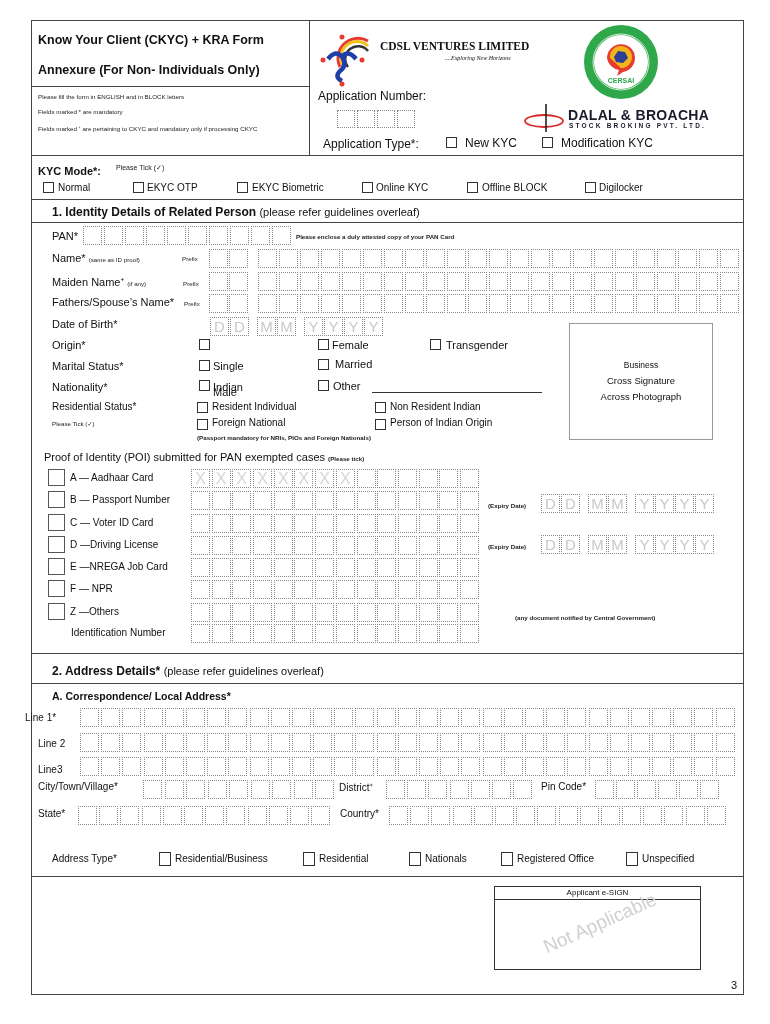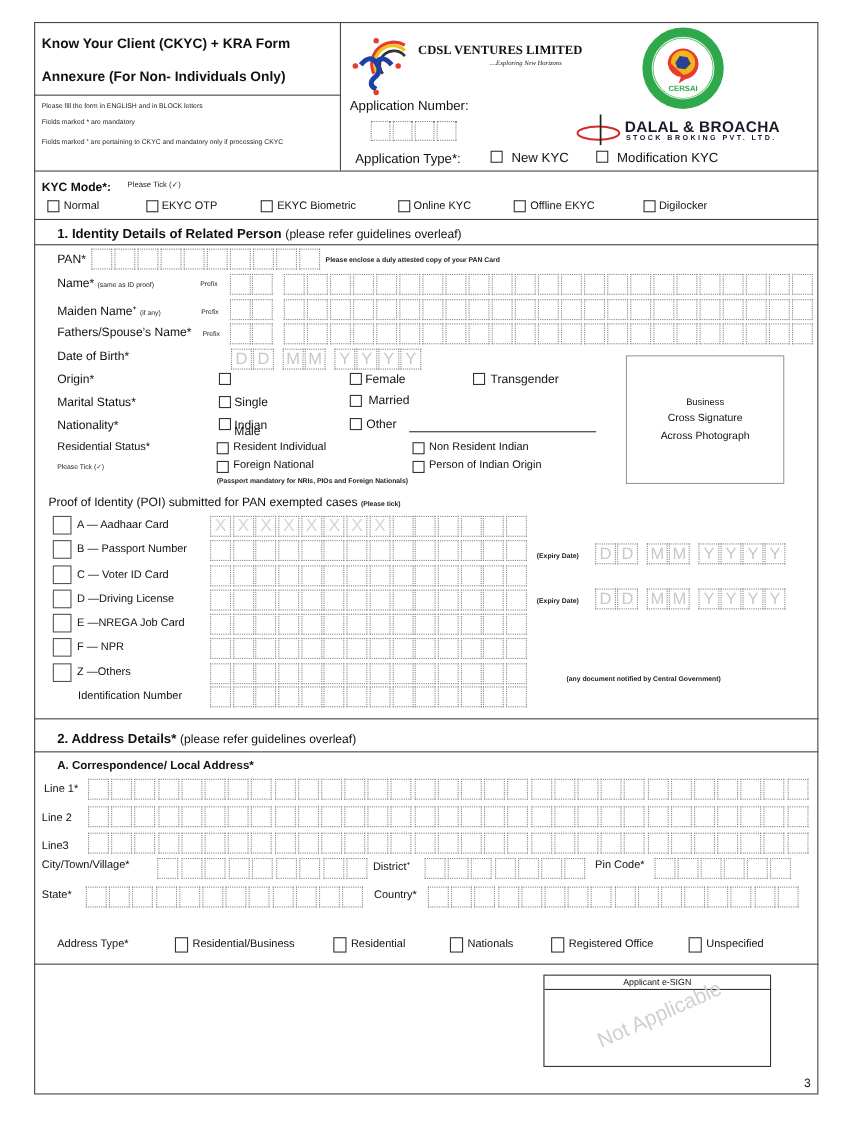--- a/index.html
+++ b/index.html
@@ -100,21 +100,21 @@
 <div class="abs small" style="left:116px; top:164px;">Please Tick (✓)</div>
 <div class="cb" style="left:43px; top:182px;"></div>
 <div class="abs lbl-s" style="left:58px; top:182px;">Normal</div>
 <div class="cb" style="left:133px; top:182px;"></div>
 <div class="abs lbl-s" style="left:147px; top:182px;">EKYC OTP</div>
 <div class="cb" style="left:237px; top:182px;"></div>
 <div class="abs lbl-s" style="left:252px; top:182px;">EKYC Biometric</div>
 <div class="cb" style="left:362px; top:182px;"></div>
 <div class="abs lbl-s" style="left:376px; top:182px;">Online KYC</div>
 <div class="cb" style="left:467px; top:182px;"></div>
-<div class="abs lbl-s" style="left:482px; top:182px;">Offline EKYC</div>
+<div class="abs lbl-s" style="left:482px; top:182px;">Offline BLOCK</div>
 <div class="cb" style="left:585px; top:182px;"></div>
 <div class="abs lbl-s" style="left:599px; top:182px;">Digilocker</div>
 
 <div class="hline" style="left:31px; top:199px; width:713px;"></div>
 
 <div class="abs sect" style="left:52px; top:205px;">
   <span>1. Identity Details of Related Person</span> <span class="norm">(please refer guidelines overleaf)</span>
 </div>
 <div class="hline" style="left:31px; top:222px; width:713px;"></div>
 
@@ -454,21 +454,21 @@
   </div>
 
 <div class="hline" style="left:31px; top:653px; width:713px;"></div>
 
 <div class="abs sect" style="left:52px; top:664px;">
   <span>2. Address Details*</span> <span class="norm">(please refer guidelines overleaf)</span>
 </div>
 <div class="hline" style="left:31px; top:683px; width:713px;"></div>
 <div class="abs" style="left:52px; top:690px; font-size:10.5px; font-weight:bold;">A. Correspondence/ Local  Address*</div>
 
-<div class="abs lbl-s" style="left:40px; top:712px;">Line 1*</div>
+<div class="abs lbl-s" style="left:25px; top:712px;">Line 1*</div>
 <div class="row-boxes" style="left:80px; top:708px;" id="line1">
     <div class="box" style="width: 19px; margin-right: 2.2px;"></div>
     <div class="box" style="width: 19px; margin-right: 2.2px;"></div>
     <div class="box" style="width: 19px; margin-right: 2.2px;"></div>
     <div class="box" style="width: 19px; margin-right: 2.2px;"></div>
     <div class="box" style="width: 19px; margin-right: 2.2px;"></div>
     <div class="box" style="width: 19px; margin-right: 2.2px;"></div>
     <div class="box" style="width: 19px; margin-right: 2.2px;"></div>
     <div class="box" style="width: 19px; margin-right: 2.2px;"></div>
     <div class="box" style="width: 19px; margin-right: 2.2px;"></div>

